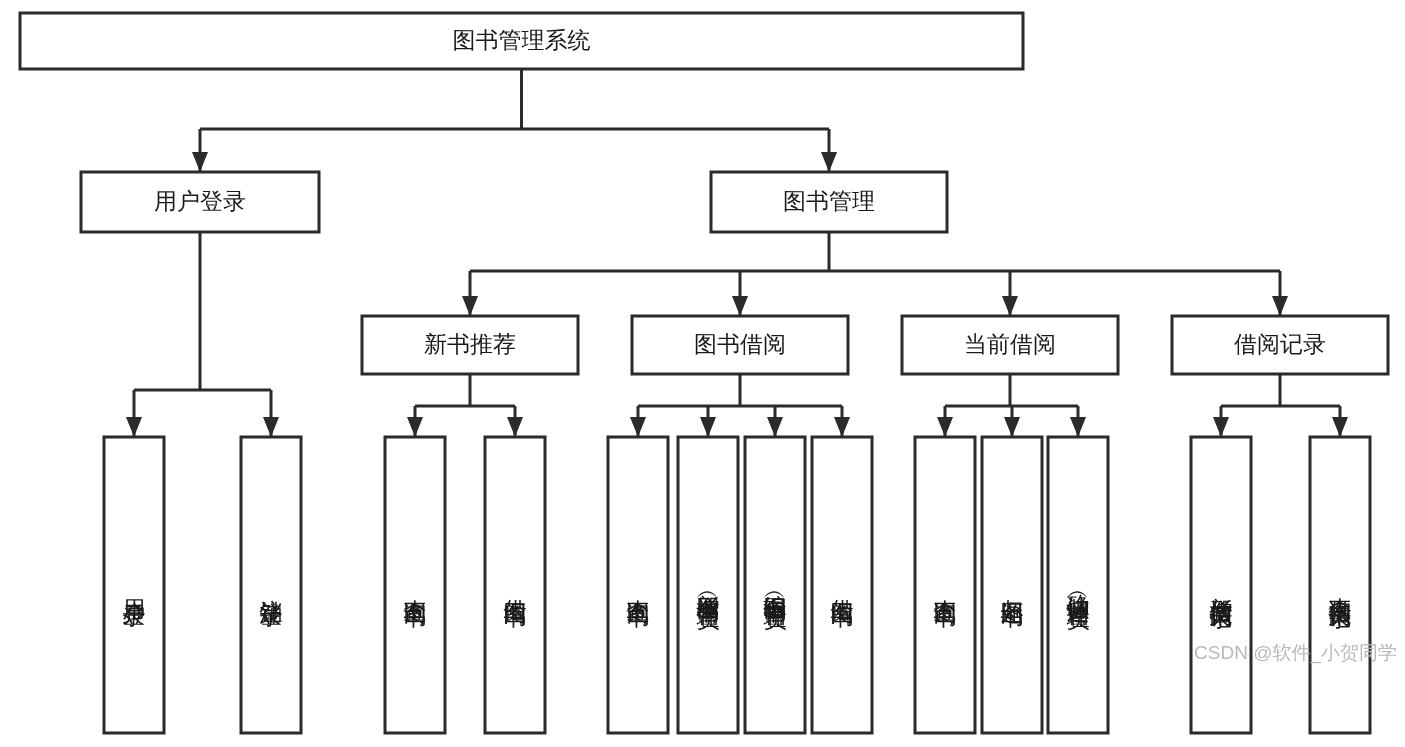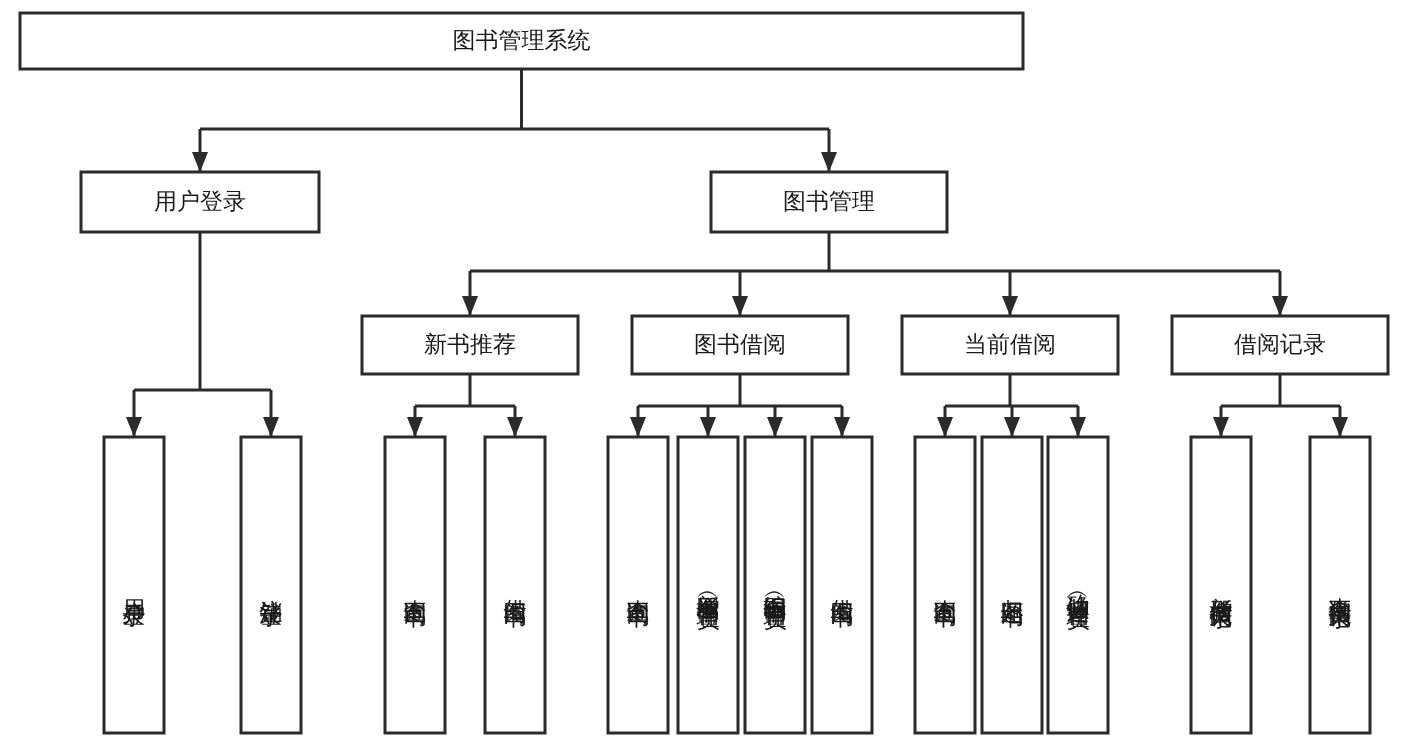--- a/index.html
+++ b/index.html
@@ -180,14 +180,15 @@
       <div class="node-label-v" style="left: 678px; top: 437px; width: 60px; height: 296px;">新增图书（管理员）</div>
       <div class="node-label-v" style="left: 745px; top: 437px; width: 60px; height: 296px;">编辑图书（管理员）</div>
       <div class="node-label-v" style="left: 812px; top: 437px; width: 60px; height: 296px;">借阅图书</div>
       <div class="node-label-v" style="left: 915px; top: 437px; width: 60px; height: 296px;">查询图书</div>
       <div class="node-label-v" style="left: 982px; top: 437px; width: 60px; height: 296px;">归还图书</div>
       <div class="node-label-v" style="left: 1048px; top: 437px; width: 60px; height: 296px;">确认归还（管理员）</div>
       <div class="node-label-v" style="left: 1191px; top: 437px; width: 60px; height: 296px;">新增借阅记录</div>
       <div class="node-label-v" style="left: 1310px; top: 437px; width: 60px; height: 296px;">查询借阅记录</div>
     </div>
 
+  <div class="watermark">CSDN @软件_小贺同学</div>
 
 </div>
 
 </body></html>

